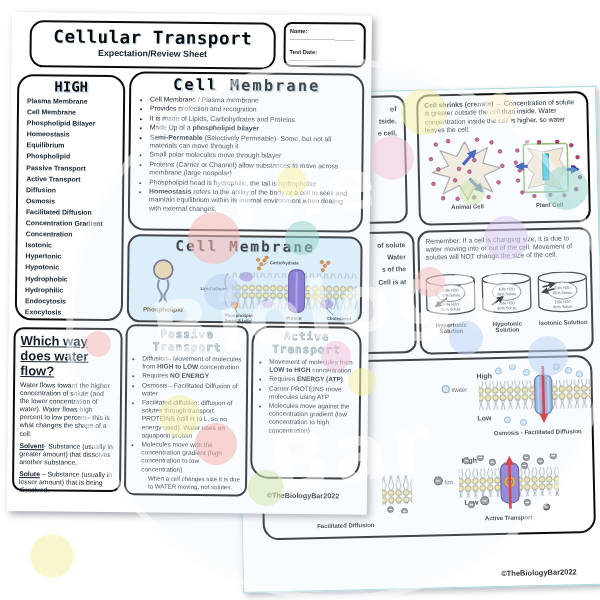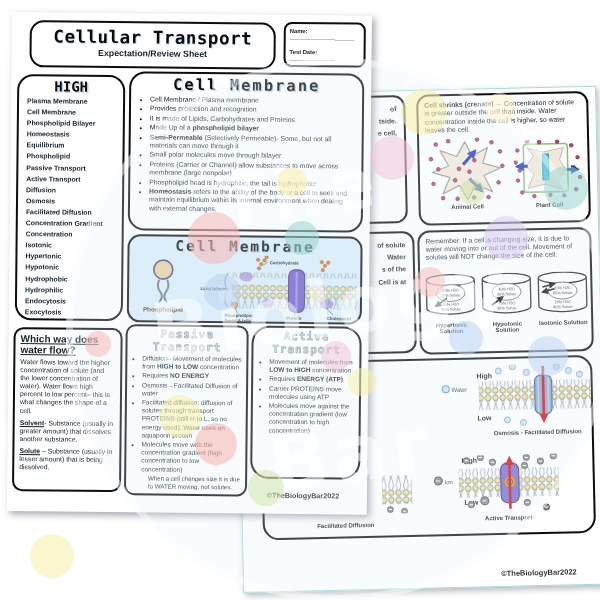--- a/index.html
+++ b/index.html
@@ -353,21 +353,21 @@
         <text x="24" y="58" font-size="4.2" font-weight="bold" fill="#222">Phospholipid</text>
         <text x="24" y="63" font-size="4.2" font-weight="bold" fill="#222">(head &amp; tails)</text>
         <line x1="90" y1="56" x2="91" y2="52" stroke="#333" stroke-width=".5"></line>
         <text x="82" y="60" font-size="4.2" font-weight="bold" fill="#222">Protein</text>
         <line x1="126" y1="55" x2="111" y2="41" stroke="#333" stroke-width=".5"></line>
         <text x="120" y="60" font-size="4.2" font-weight="bold" fill="#222">Cholesterol</text>
       </svg>
     </div>
 
     <div class="box" style="left:5px;top:315px;width:109px;height:164px;border-radius:10px;padding:4px 5px;">
-      <div class="underline" style="font-size:10px;font-weight:bold;">Which way does water flow?</div>
+      <div class="underline" style="font-size:13px;font-weight:bold;">Which way does water flow?</div>
       <div class="tt" style="margin-top:3px;line-height:8.1px">Water flows toward the higher concentration of solute (and the lower concentration of water). Water flows high percent to low percent– this is what changes the shape of a cell.</div>
       <div class="tt kv" style="margin-top:4px;line-height:8.1px"><b>Solvent</b>- Substance (usually in greater amount) that dissolves another substance.</div>
       <div class="tt kv" style="margin-top:4px;line-height:8.1px"><b>Solute</b> – Substance (usually in lesser amount) that is being dissolved.</div>
     </div>
     <style>.kv b{text-decoration:underline;}</style>
 
     <div class="box" style="left:117px;top:311px;width:123px;height:171px;border-radius:10px;padding:1px 4px;">
       <div class="mono h-outline" style="font-size:11px;text-align:center;">Passive Transport</div>
       <ul class="bullets" style="font-size:6.5px;line-height:8.2px;margin-top:1px;">
           <li>Diffusion– Movement of molecules from <b>HIGH to LOW</b> concentration</li>

